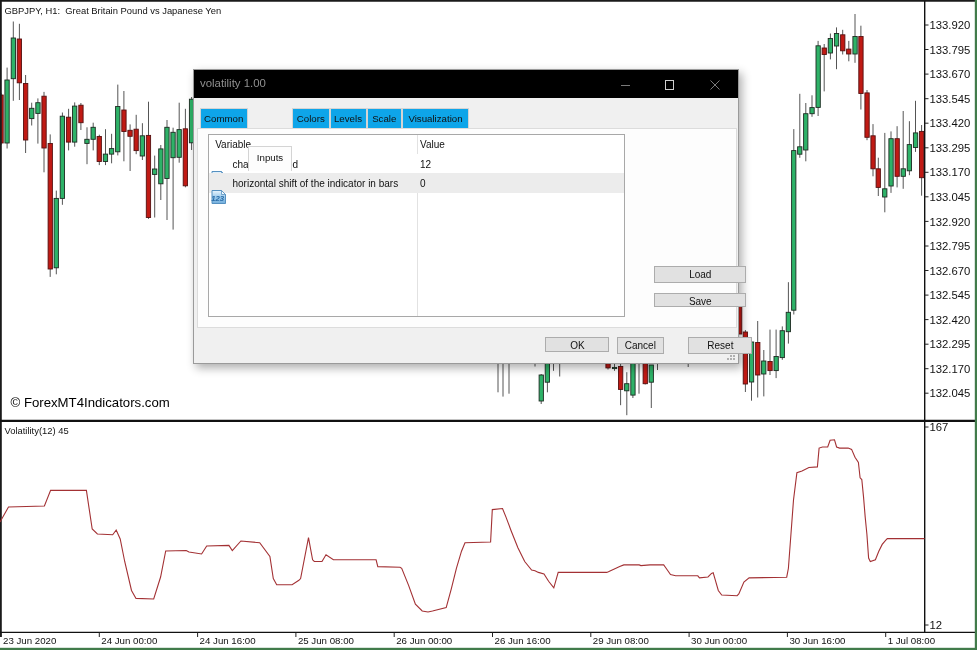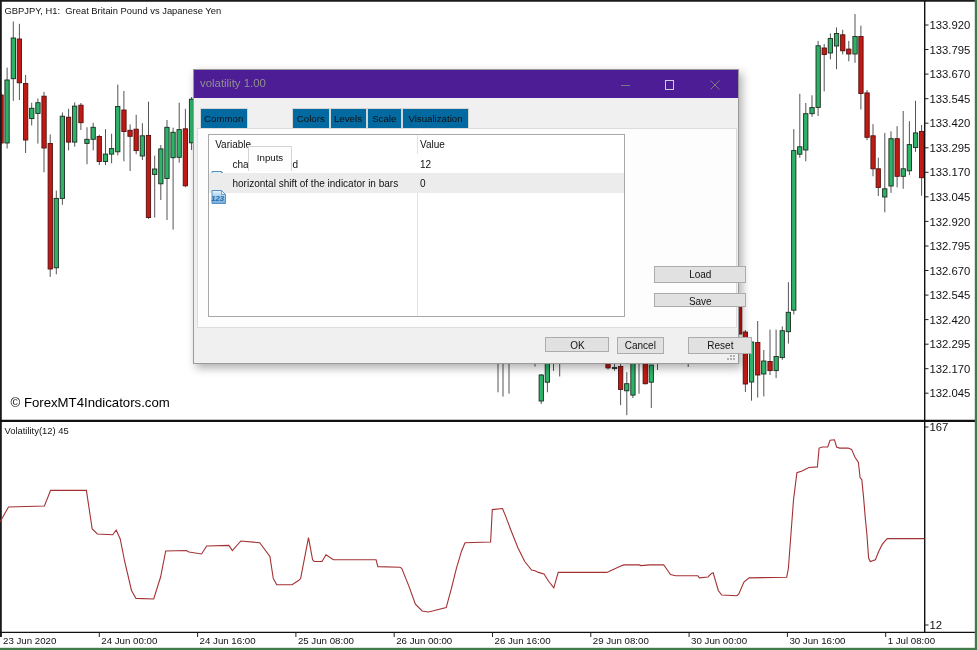--- a/index.html
+++ b/index.html
@@ -1,23 +1,23 @@
 <!DOCTYPE html>
 <html><head><meta charset="utf-8">
 <style>
  html,body { margin:0; padding:0; }
  body { width:977px; height:650px; position:relative; overflow:hidden; background:#fff;
         font-family:"Liberation Sans",sans-serif; }
  #dlg { position:absolute; left:192.5px; top:69px; width:546.5px; height:294.5px;
         background:#f0f0f0; border:1px solid #9a9a9a;
         box-shadow:3px 4px 9px rgba(0,0,0,0.32); box-sizing:border-box; }
- #titlebar { position:absolute; left:0; top:0; width:100%; height:28px; background:#4c1d95; }
+ #titlebar { position:absolute; left:0; top:0; width:100%; height:28px; background:#000000; }
  #title { position:absolute; left:6.5px; top:7px; font-size:11.4px; color:#909090; }
  .wbtn { position:absolute; }
- .tab { position:absolute; top:38px; height:21px; background:#0369a1; border:1px solid #d4d4d4;
+ .tab { position:absolute; top:38px; height:21px; background:#0ea5e9; border:1px solid #d4d4d4;
         box-sizing:border-box; font-size:9.7px; color:#111; text-align:center; line-height:19px; }
  .tab.sel { top:33.5px; height:25.5px; background:#fdfdfd; border-bottom:none; z-index:3; line-height:22px;margin-top:42px; }
  #page { position:absolute; left:3px; top:58.2px; width:540px; height:200.3px; background:#fdfdfd;
         border:1px solid #dcdcdc; box-sizing:border-box; z-index:1; }
  #table { position:absolute; left:14px; top:64.2px; width:417px; height:183.2px; background:#fff;
         border:1px solid #a8a8a8; box-sizing:border-box; z-index:2; font-size:10px; }
  #thead { position:absolute; left:0; top:0; width:100%; height:19px; border-bottom:6px solid #000000; }
  #thead span { top:3.5px; color:#111; }
  .colsep { position:absolute; left:208px; top:0; width:1px; height:100%; background:#e2e2e2; }
  .row { position:absolute; left:0; width:100%; height:19.3px; }

